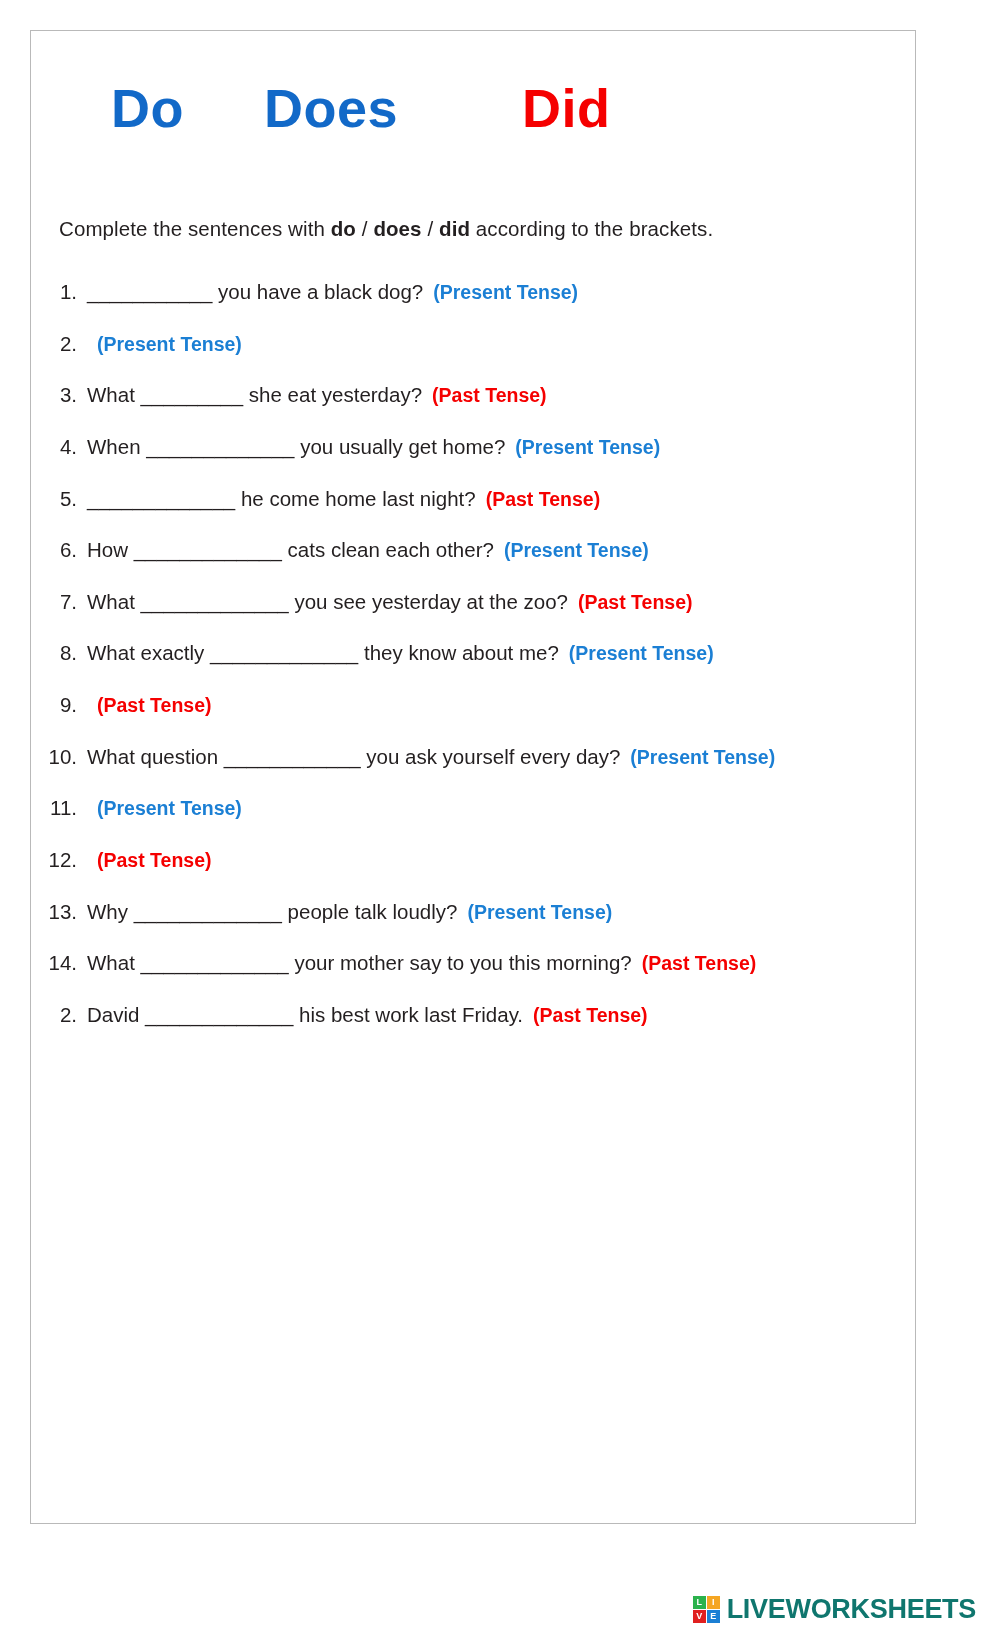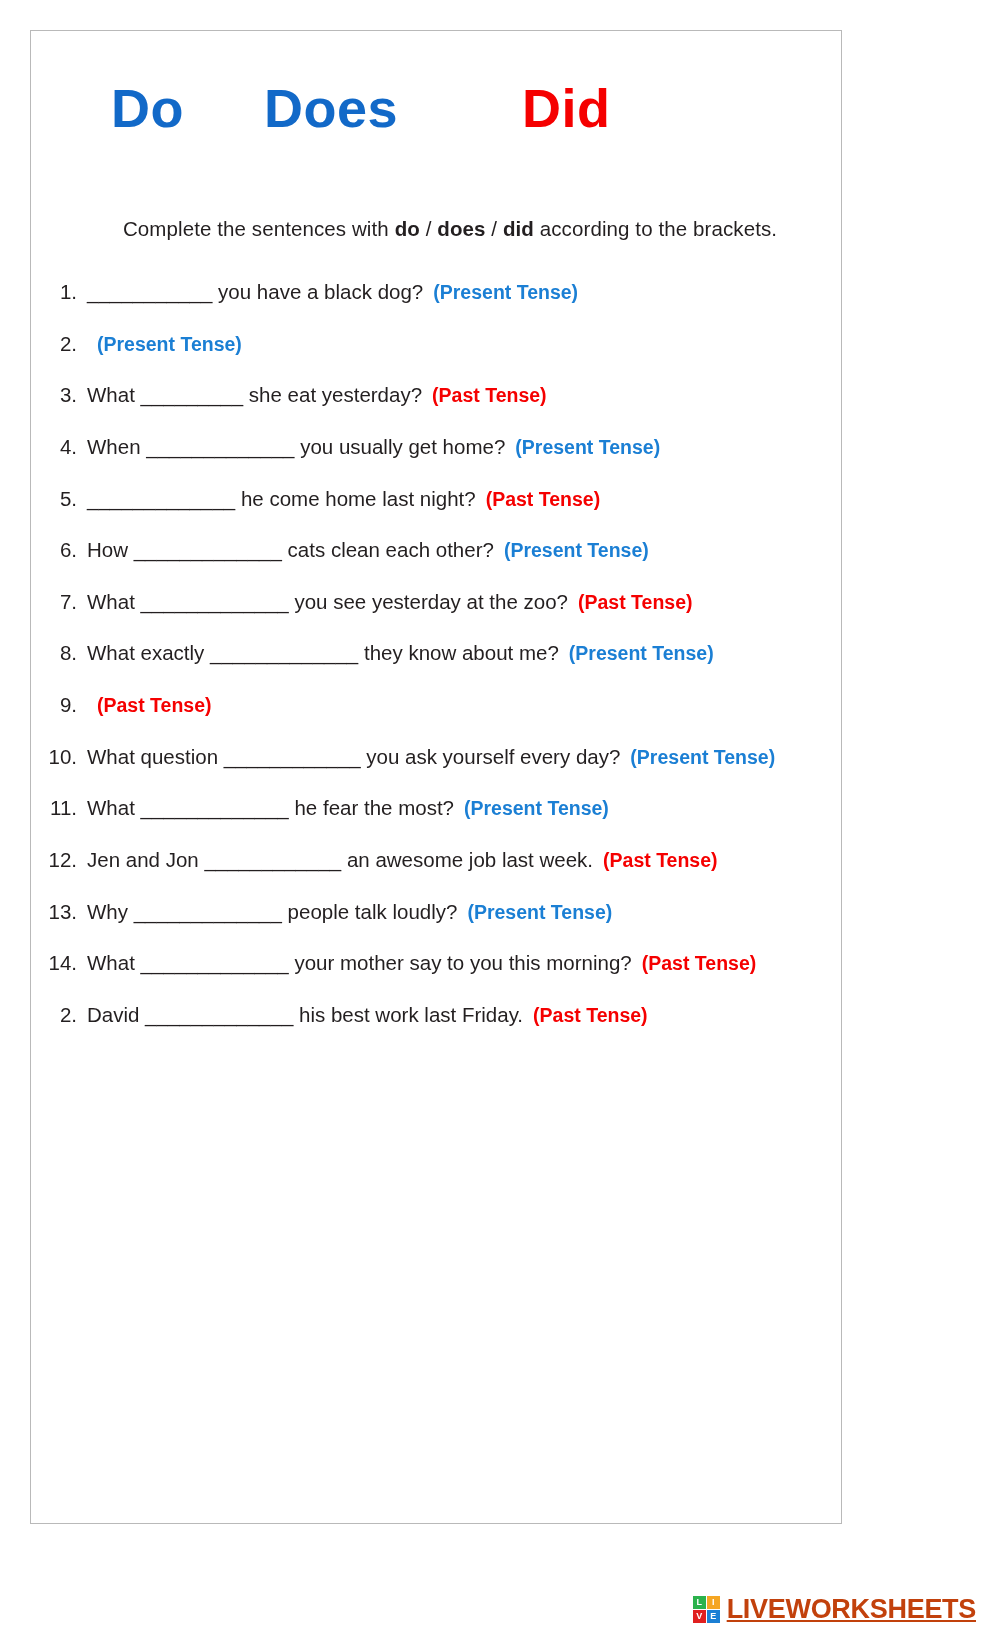--- a/index.html
+++ b/index.html
@@ -13,21 +13,21 @@
     position: relative;
     width: 1000px;
     height: 1643px;
     background: #ffffff;
     overflow: hidden;
   }
   .sheet {
     position: absolute;
     left: 30px;
     top: 30px;
-    width: 812px;
+    width: 886px;
     height: 1494px;
     border: 1px solid #b9b9b9;
     background: #ffffff;
   }
   .title-row {
     display: flex;
     align-items: baseline;
     padding: 46px 0 0 0;
   }
   .title-word {
@@ -37,21 +37,20 @@
   }
   .title-do   { margin-left: 80px; color: #1269c8; }
   .title-does { margin-left: 80px; color: #1269c8; }
   .title-did  { margin-left: 124px; color: #f50000; }
 
   .instructions {
     margin: 78px 0 0 28px;
     font-size: 20.5px;
     color: #231f20;
     letter-spacing: 0.1px;
-    text-align: center;
   }
   .instructions b { font-weight: bold; }
 
   .qlist {
     margin: 38px 0 0 0;
     padding: 0;
     list-style: none;
   }
   .qitem {
     display: flex;
@@ -104,23 +103,22 @@
     font-weight: bold;
     font-family: "Liberation Sans", sans-serif;
   }
   .lw-l { background: #2bb24c; }
   .lw-i { background: #f5a623; }
   .lw-v { background: #e02020; }
   .lw-e { background: #1b7fd4; }
   .lw-word {
     font-size: 27px;
     font-weight: bold;
-    color: #c2410c;
+    color: #0f766e;
     letter-spacing: -0.3px;
-    text-decoration: underline;
   }
 </style>
 </head>
 <body>
 
 <div class="page">
   <div class="sheet">
 
     <div class="title-row">
       <span class="title-word title-do">Do</span>
@@ -174,26 +172,24 @@
         <span class="qnum">9.</span>
         <span class="tense past">(Past Tense)</span>
       </li>
       <li class="qitem">
         <span class="qnum">10.</span>
         <span class="qtext">What question ____________ you ask yourself every day?</span>
         <span class="tense present">(Present Tense)</span>
       </li>
       <li class="qitem">
         <span class="qnum">11.</span>
-        <span class="qtext">What _____________ he fear the most?</span>
         <span class="tense present">(Present Tense)</span>
       </li>
       <li class="qitem">
         <span class="qnum">12.</span>
-        <span class="qtext">Jen and Jon ____________ an awesome job last week.</span>
         <span class="tense past">(Past Tense)</span>
       </li>
       <li class="qitem">
         <span class="qnum">13.</span>
         <span class="qtext">Why _____________ people talk loudly?</span>
         <span class="tense present">(Present Tense)</span>
       </li>
       <li class="qitem">
         <span class="qnum">14.</span>
         <span class="qtext">What _____________ your mother say to you this morning?</span>

